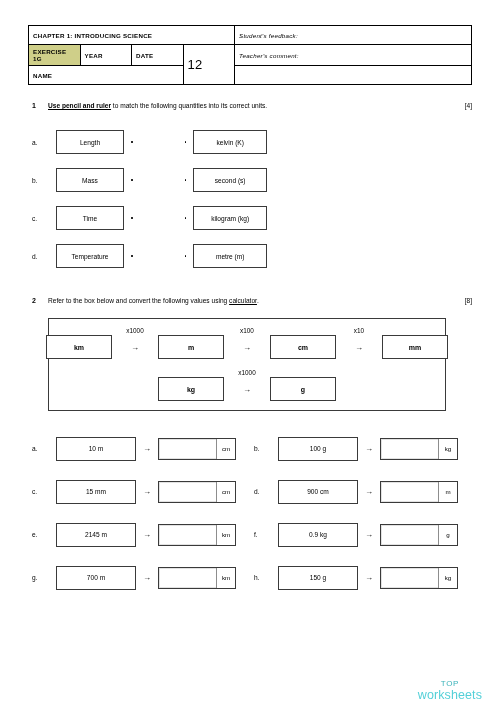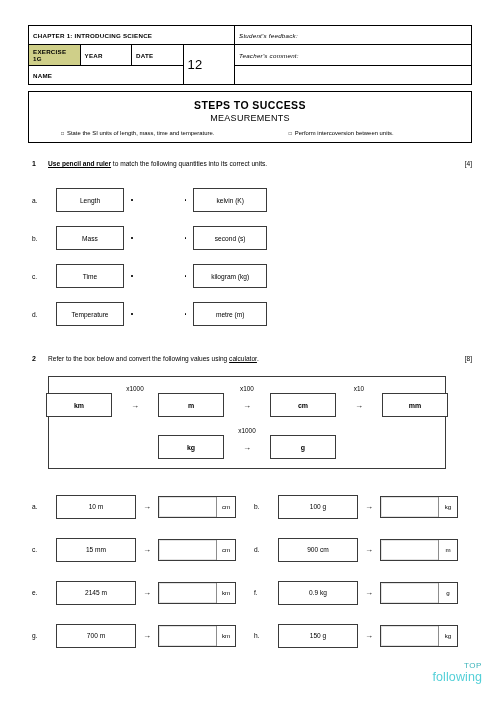--- a/index.html
+++ b/index.html
@@ -272,22 +272,22 @@
     justify-content: center;
     font-size: 6.2px;
     border-left: 1px solid #8d8d8d;
     background: #fff;
   }
 
   
   .footer {
     position: absolute;
     right: 18px;
-    bottom: 24px;
-    text-align: right;
+    bottom: 6px;
+    text-align: center;
     line-height: 1.05;
   }
   .footer .top {
     font-size: 8px;
     color: #3bb3ba;
     letter-spacing: 0.6px;
   }
   .footer .ws {
     font-size: 12.5px;
     color: #54d0d8;
@@ -312,34 +312,20 @@
       <td class="cell-num" rowspan="2">12</td>
       <td class="italic cell-right">Teacher's comment:</td>
     </tr>
     <tr>
       <td class="cell-name" colspan="3">NAME</td>
       <td class="cell-right"></td>
     </tr>
   </tbody>
     </table>
 
-  <div class="steps">
-    <div class="steps-title">STEPS TO SUCCESS</div>
-    <div class="steps-sub">MEASUREMENTS</div>
-    <div class="steps-objs">
-      <div class="obj left">
-        <span class="sqbullet">□</span>
-        <span>State the SI units of length, mass, time and temperature.</span>
-      </div>
-      <div class="obj right">
-        <span class="sqbullet">□</span>
-        <span>Perform intercoversion between units.</span>
-      </div>
-    </div>
-  </div>
 
   <div class="qrow" id="q1">
     <div class="qnum">1</div>
     <div class="qtext"><span class="u">Use pencil and ruler</span><span> to match the following quantities into its correct units.</span></div>
     <div class="qmarks">[4]</div>
   </div>
 
   <div class="match">
 
     <div class="match-row">
@@ -507,14 +493,14 @@
         </div>
       </div>
     </div>
 
   </div>
 
 </div>
 
 <div class="footer">
   <div class="top">TOP</div>
-  <div class="ws">following</div>
+  <div class="ws">worksheets</div>
 </div>
 
 </body></html>

